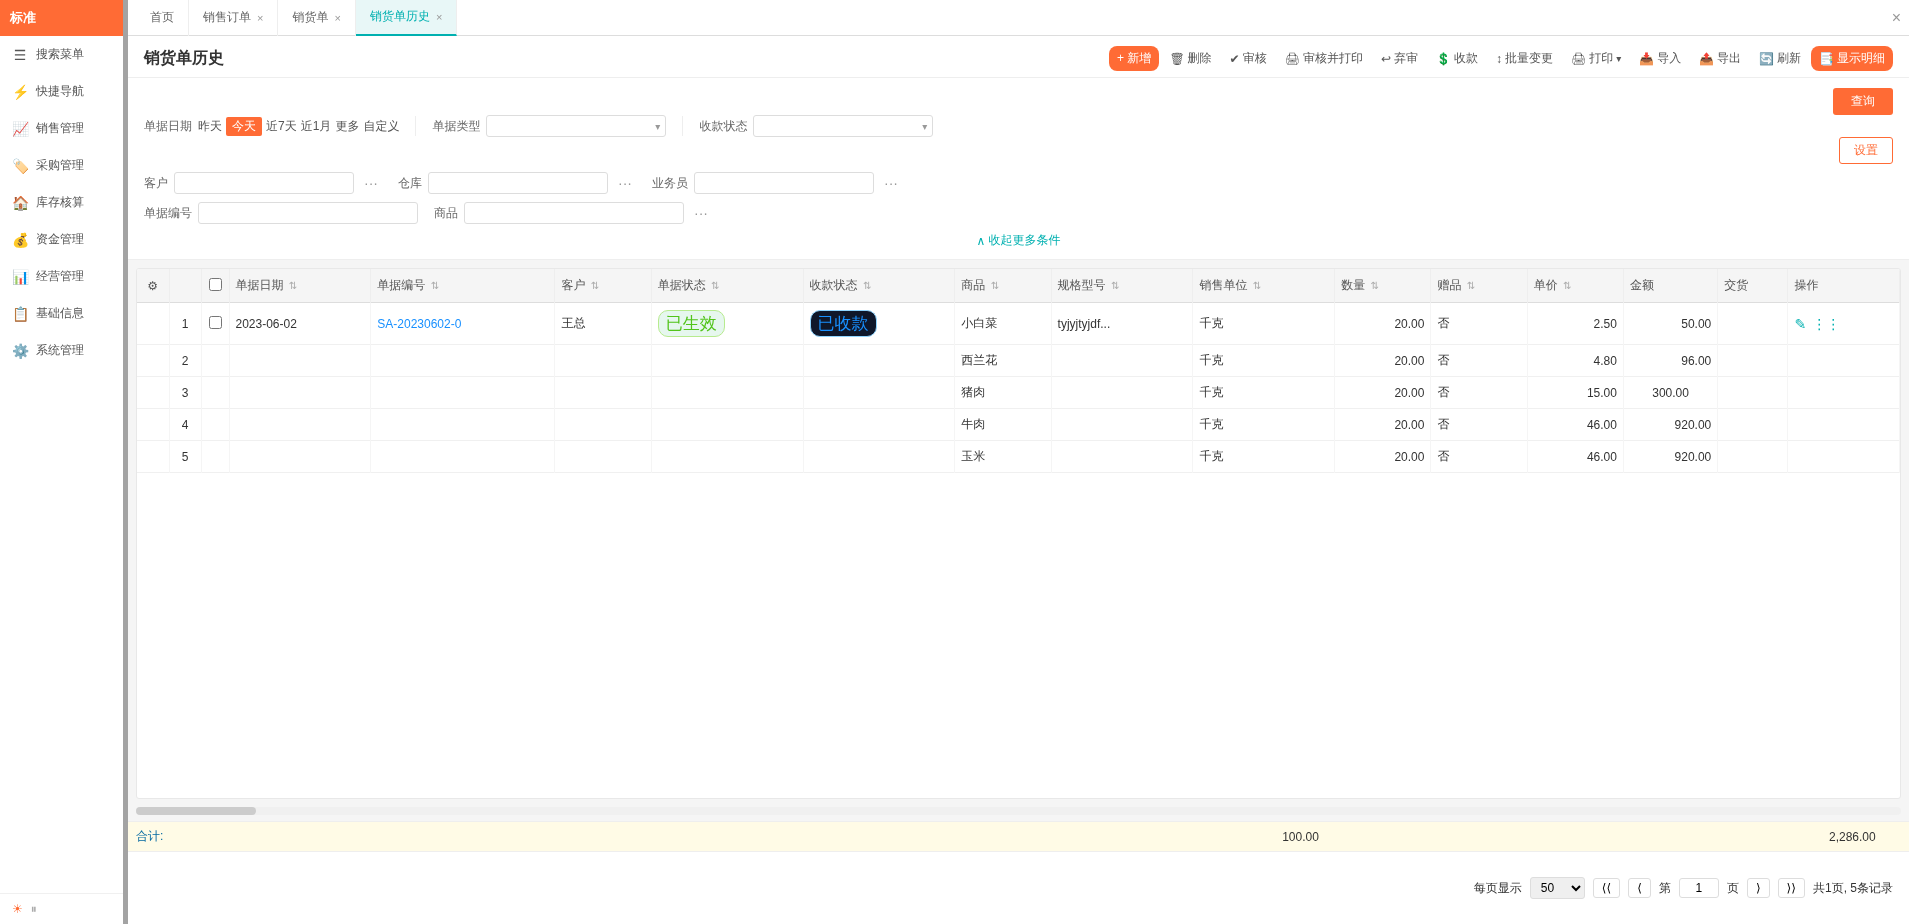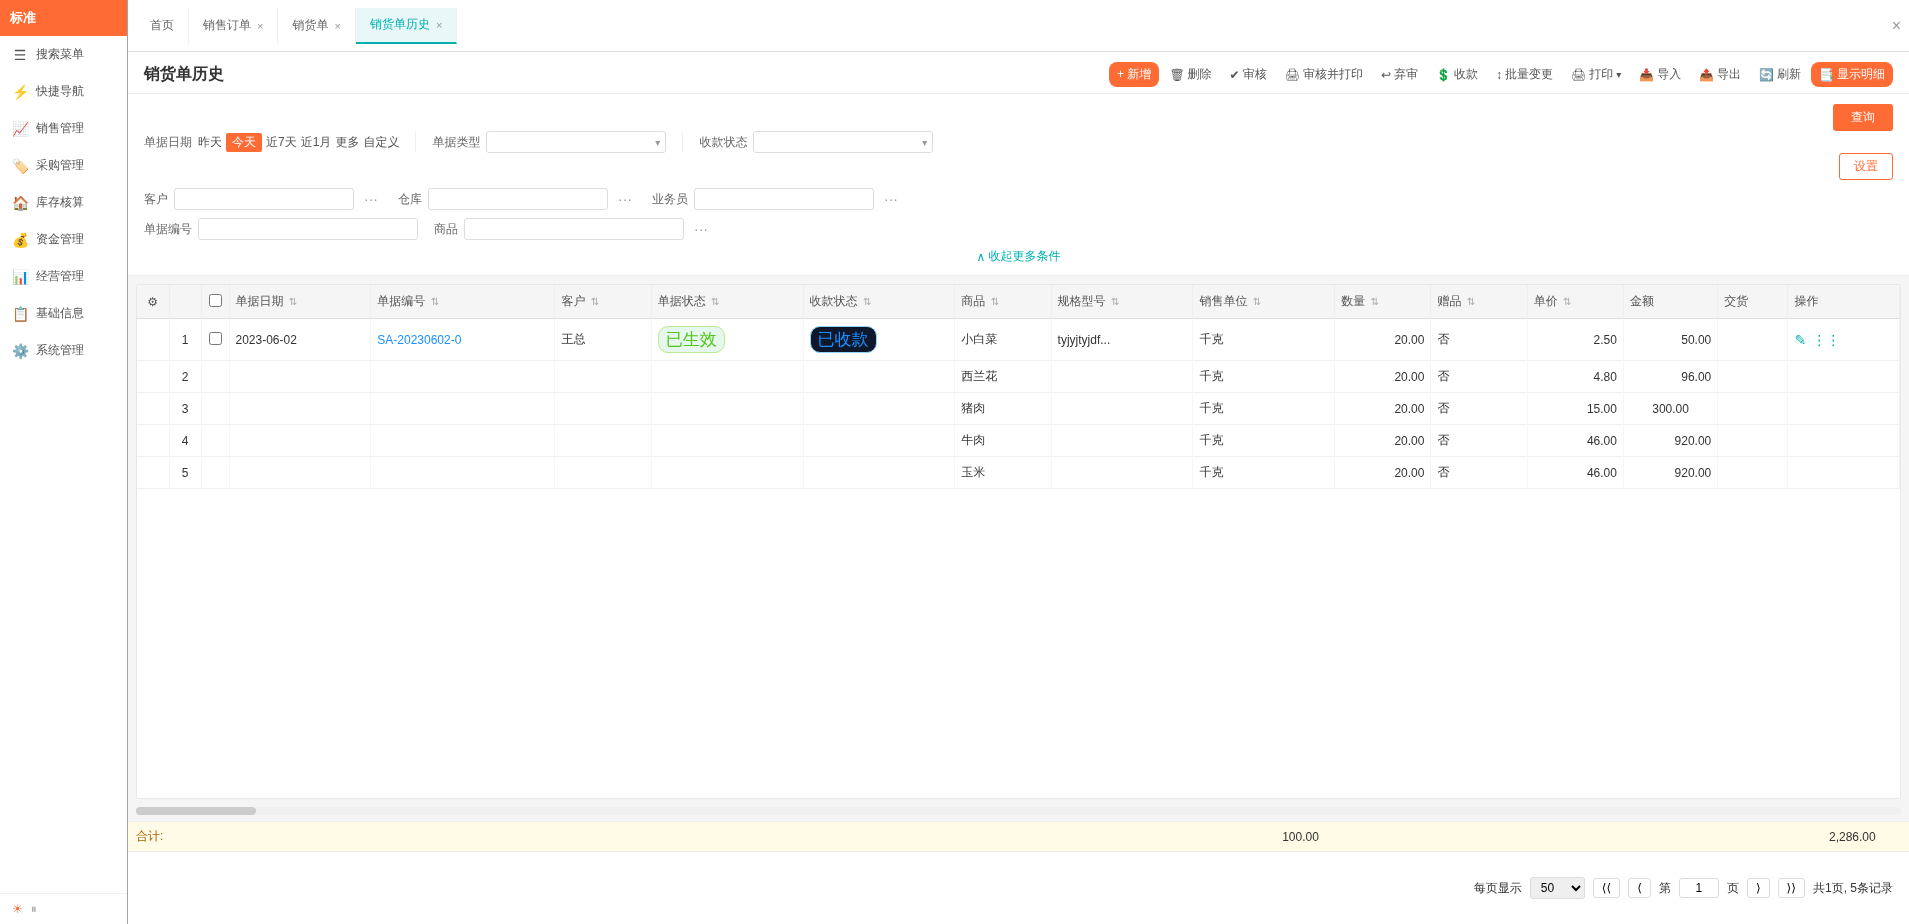--- a/index.html
+++ b/index.html
@@ -2,21 +2,21 @@
 <html><head>
   <meta charset="utf-8">
   <style>
     * { box-sizing: border-box; margin: 0; padding: 0; }
     body { font-family: 'Microsoft YaHei', Arial, sans-serif; font-size: 12px; background: #f5f5f5; color: #333; display: flex; height: 924px; overflow: hidden; }
 
     
     .sidebar {
       width: 128px;
       background: #fff;
-      border-right: 1px solid #a3a3a3;
+      border-right: 5px solid #a3a3a3;
       display: flex;
       flex-direction: column;
       flex-shrink: 0;
     }
     .sidebar-logo {
       background: #ff6b35;
       color: #fff;
       padding: 8px 10px;
       font-size: 13px;
       font-weight: bold;
@@ -45,21 +45,21 @@
 
     
     .main { flex: 1; display: flex; flex-direction: column; overflow: hidden; }
 
     
     .tab-bar {
       background: #fff;
       border-bottom: 1px solid #ddd;
       display: flex;
       align-items: center;
-      height: 52px;
+      height: 36px;
       padding: 0 8px;
       flex-shrink: 0;
     }
     .tab {
       padding: 0 14px;
       height: 36px;
       display: flex;
       align-items: center;
       cursor: pointer;
       font-size: 12px;
@@ -250,21 +250,21 @@
     
     .table-footer {
       background: #fffbe6;
       border-top: 1px solid #eee;
       padding: 6px 8px;
       display: flex;
       align-items: center;
       font-size: 12px;
       flex-shrink: 0;
     }
-    .footer-label { color: #a16207; margin-right: 24px; }
+    .footer-label { color: #0369a1; margin-right: 24px; }
     .footer-cell { padding: 0 8px; min-width: 80px; }
 
     .pagination-area {
       background: #fff;
       border-top: 1px solid #eee;
       padding: 25px 16px;
       display: flex;
       align-items: center;
       justify-content: flex-end;
       gap: 8px;

